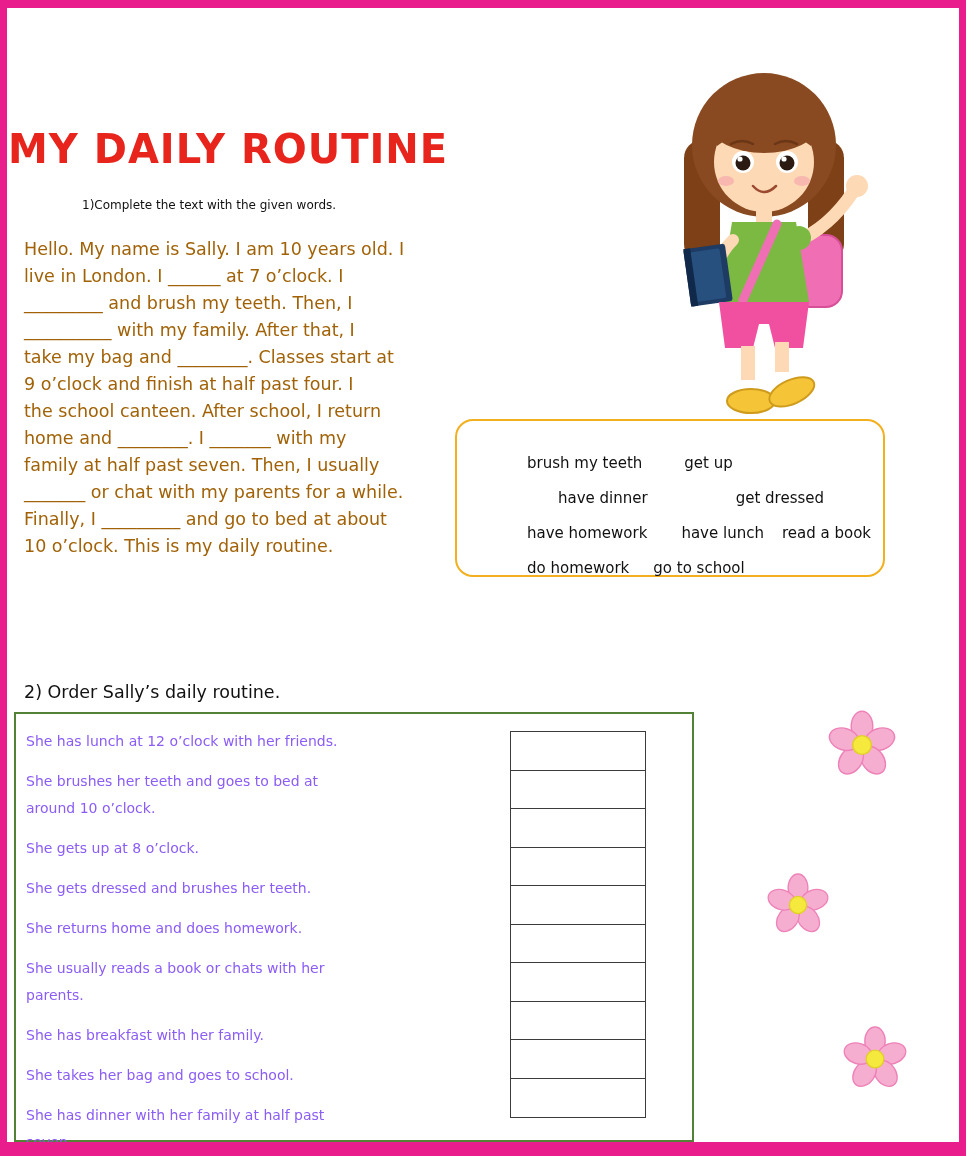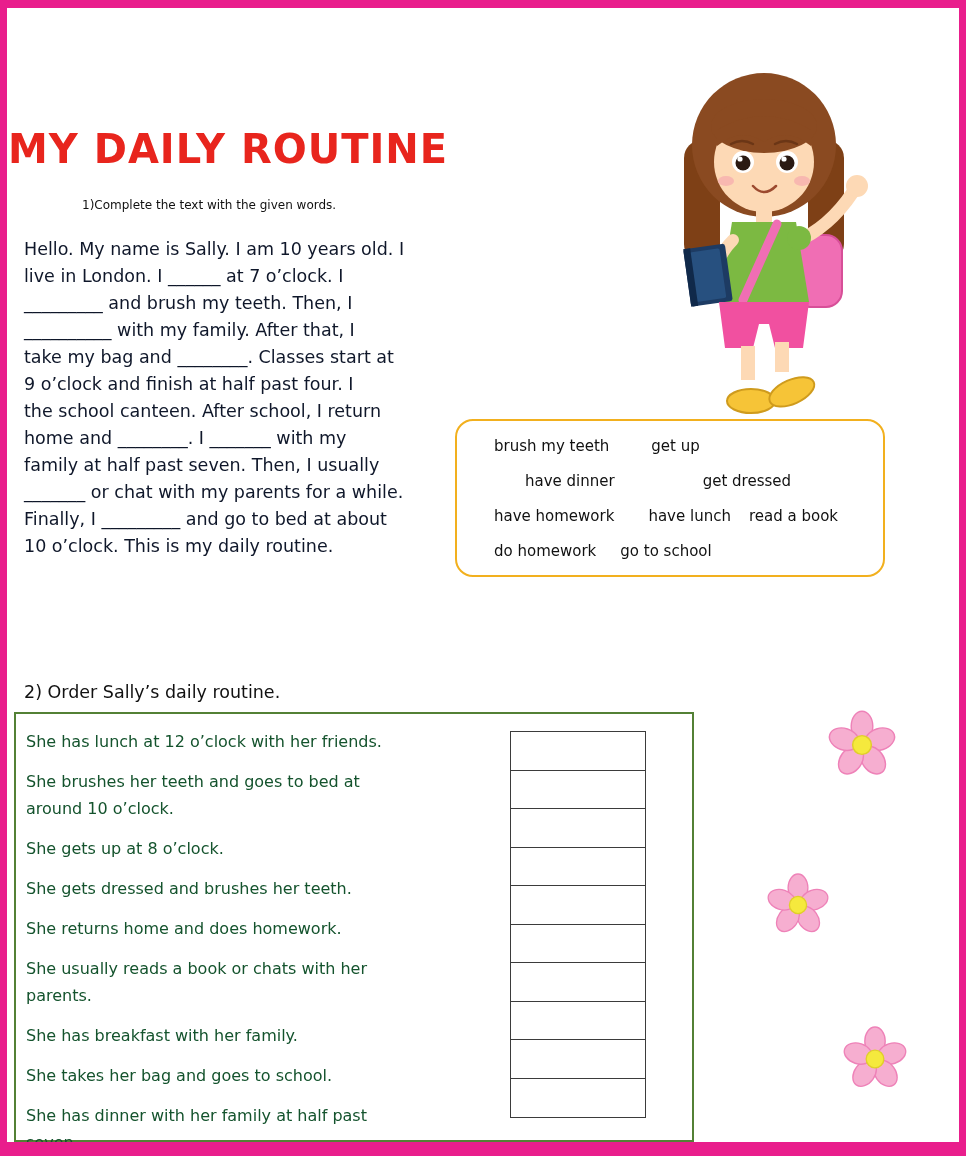--- a/index.html
+++ b/index.html
@@ -19,46 +19,46 @@
     position: absolute; left: 8px; top: 126; width: 930px; top: 126px;
     font-size: 40px; font-weight: 700;
     letter-spacing: 1px; color: var(--title-red); z-index: 5;
   }
   .s1-heading {
     position: absolute; left: 82px; top: 198px;
     font-size: 12px; color: #111;
   }
   .paragraph {
     position: absolute; left: 24px; top: 236px; width: 420px;
-    font-size: 17.5px; color: #0f172a;
+    font-size: 17.5px; color: #a16207;
   }
   .paragraph .p-line { line-height: 27px; white-space: nowrap; }
   .girl { position: absolute; left: 628px; top: 50px; width: 272px; height: 370px; z-index: 4; }
   .wordbank {
     position: absolute; left: 455px; top: 419px; width: 430px; height: 158px;
     border: 2px solid var(--wordbank-border); border-radius: 18px;
     background: #fff; padding-top: 16px; font-size: 15px; color: #111; z-index: 3;
   }
-  .wb-row { display: flex; align-items: flex-start; height: 35px; }
+  .wb-row { display: flex; align-items: flex-end; height: 35px; margin-left: 33px; }
   .wb-row1 { padding-left: 37px; gap: 42px; }
   .wb-row2 { padding-left: 68px; gap: 88px; }
   .wb-row3 { padding-left: 37px; gap: 34px; }
   .wb-row3 .wb-item:last-child { margin-left: -16px; }
   .wb-row4 { padding-left: 37px; gap: 24px; }
   .s2-heading {
     position: absolute; left: 24px; top: 682px;
     font-size: 17.5px; color: #111;
   }
   .ordering-box {
     position: absolute; left: 14px; top: 712px; width: 680px; height: 430px;
     border: 2px solid var(--ordering-border); background: #fff;
     padding: 14px 0 0 10px; overflow: visible;
   }
   .sentence {
-    width: 470px; font-size: 16px; line-height: 27px; color: #14532d;
+    width: 470px; font-size: 14px; line-height: 27px; color: #8b5cf6;
     margin-bottom: 13px; white-space: pre-line;
   }
   .answer-column { position: absolute; left: 510px; top: 731px; width: 136px; z-index: 6; }
   .answer-box {
     width: 136px; height: 40px; background: #fff;
     border: 1.5px solid #3b3b3b; margin-top: -1.5px;
   }
   .answer-box:first-child { margin-top: 0; }
   .flower { position: absolute; width: 72px; height: 72px; z-index: 6; }
   .flower-1 { left: 826px; top: 709px; }

